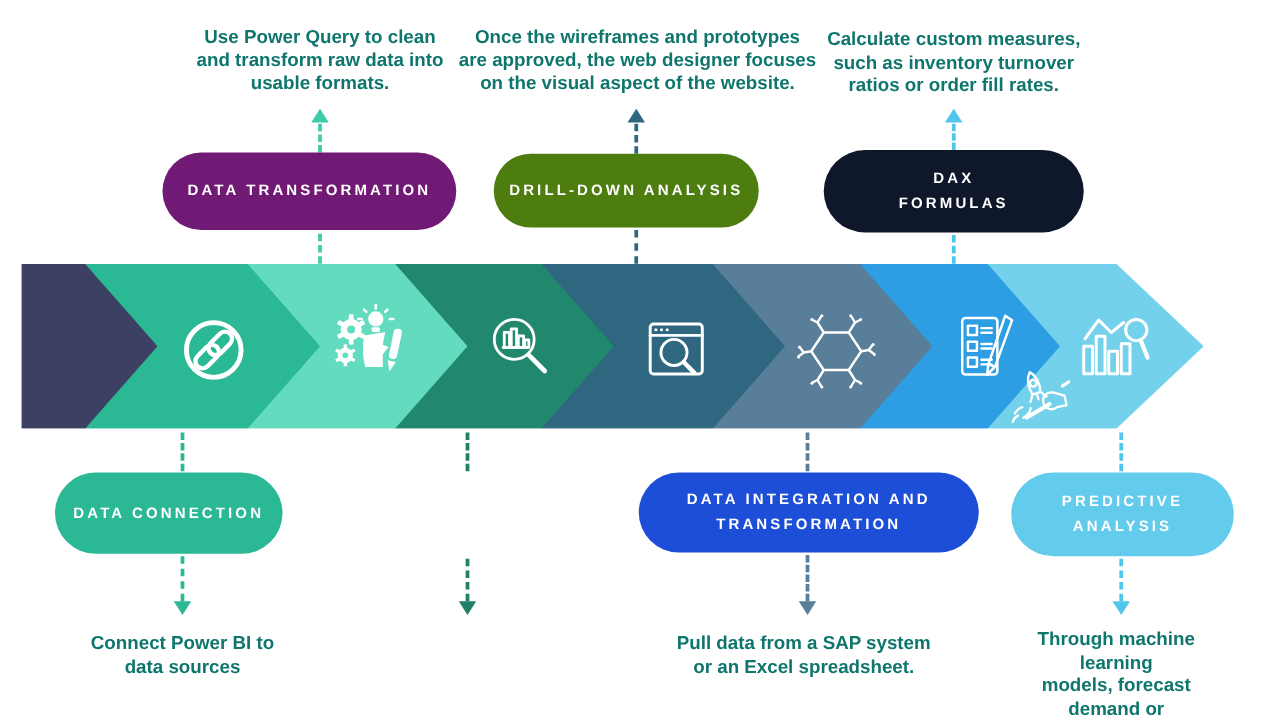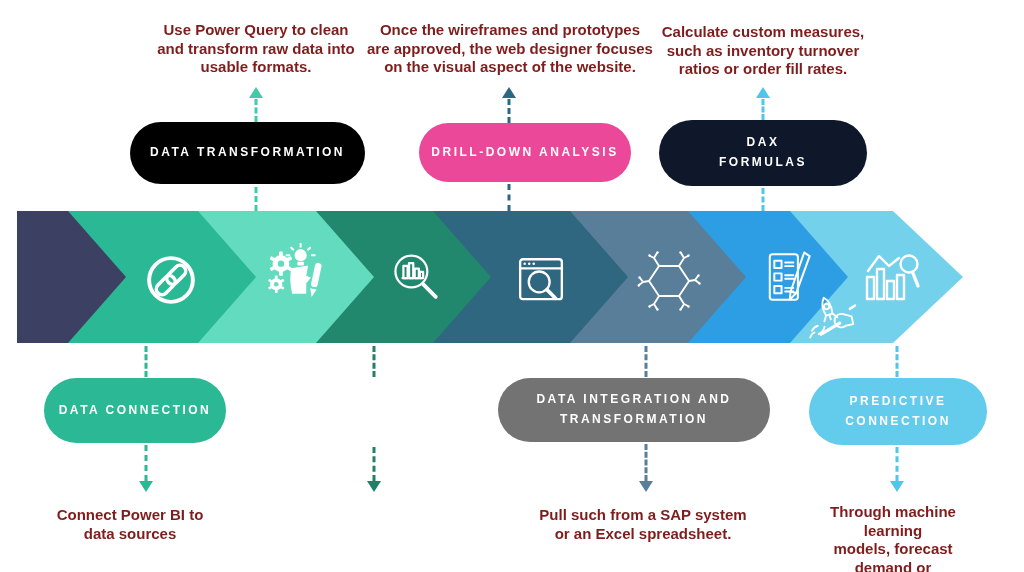--- a/index.html
+++ b/index.html
@@ -14,21 +14,21 @@
   .chev--deep {
     clip-path: polygon(0 0, calc(100% - 70px) 0, 100% 50%, calc(100% - 70px) 100%, 0 100%);
   }
   .pill {
     position:absolute; border-radius:34px; display:flex; align-items:center; justify-content:center;
     color:#fff; font-weight:bold; font-size:12px; letter-spacing:2.5px; text-align:center;
     white-space:pre-line; line-height:1.65;
   }
   .desc {
     position:absolute; transform:translateX(-50%);
-    font-size:15px; font-weight:bold; color:#7f1d1d; text-align:center;
+    font-size:15px; font-weight:bold; color:#0f766e; text-align:center;
     white-space:pre-line; line-height:1.24;
   }
   .stem {
     position:absolute; width:0; border-left:3px dashed #999; transform:translateX(-1.5px);
   }
   .arrow-up {
     position:absolute; width:0; height:0; transform:translateX(-7px);
     border-left:7px solid transparent; border-right:7px solid transparent; border-bottom:11px solid #999;
   }
   .arrow-down {
@@ -183,31 +183,31 @@
       <path d="M43 26 a8 8 0 1 0 4 14 l9 -2 l-2 -9 Z"></path>
       <path d="M52 20 l6 -4" stroke-width="3"></path>
     </svg>
   </div>
 
   <div class="desc" style="left:256px; top:21px;">Use Power Query to clean
 and transform raw data into
 usable formats.</div>
   <div class="arrow-up" style="left: 256px; top: 87px; border-bottom-color: rgb(63, 203, 168);"></div>
   <div class="stem" style="left: 256px; top: 99px; height: 23px; border-left-color: rgb(63, 203, 168);"></div>
-  <div class="pill" style="left: 130px; top: 122px; width: 235px; height: 62px; background-color: #000000;">
+  <div class="pill" style="left: 130px; top: 122px; width: 235px; height: 62px; background-color: #701a75;">
     <span>DATA TRANSFORMATION</span>
   </div>
   <div class="stem" style="left: 256px; top: 187px; height: 24px; border-left-color: rgb(63, 203, 168);"></div>
 
   <div class="desc" style="left:510px; top:21px;">Once the wireframes and prototypes
 are approved, the web designer focuses
 on the visual aspect of the website.</div>
   <div class="arrow-up" style="left: 509px; top: 87px; border-bottom-color: rgb(47, 102, 128);"></div>
   <div class="stem" style="left: 509px; top: 99px; height: 24px; border-left-color: rgb(47, 102, 128);"></div>
-  <div class="pill" style="left: 419px; top: 123px; width: 212px; height: 59px; background-color: #ec4899;">
+  <div class="pill" style="left: 395px; top: 123px; width: 212px; height: 59px; background-color: #4d7c0f;">
     <span>DRILL-DOWN ANALYSIS</span>
   </div>
   <div class="stem" style="left: 509px; top: 184px; height: 27px; border-left-color: rgb(47, 102, 128);"></div>
 
   <div class="desc" style="left:763px; top:23px;">Calculate custom measures,
 such as inventory turnover
 ratios or order fill rates.</div>
   <div class="arrow-up" style="left: 763px; top: 87px; border-bottom-color: rgb(79, 198, 234);"></div>
   <div class="stem" style="left: 763px; top: 99px; height: 21px; border-left-color: rgb(79, 198, 234);"></div>
   <div class="pill" style="left: 659px; top: 120px; width: 208px; height: 66px; background-color: #0f172a;">
@@ -215,41 +215,41 @@
 FORMULAS</span>
   </div>
   <div class="stem" style="left: 763px; top: 188px; height: 23px; border-left-color: rgb(79, 198, 234);"></div>
 
   <div class="stem" style="left: 146px; top: 346px; height: 31px; border-left-color: rgb(43, 184, 148);"></div>
   <div class="pill" style="left: 44px; top: 378px; width: 182px; height: 65px; background-color: rgb(43, 184, 148);">
     <span>DATA CONNECTION</span>
   </div>
   <div class="stem" style="left: 146px; top: 445px; height: 36px; border-left-color: rgb(43, 184, 148);"></div>
   <div class="arrow-down" style="left: 146px; top: 481px; border-top-color: rgb(43, 184, 148);"></div>
-  <div class="desc" style="left:130px; top:506px;">Connect Power BI to
+  <div class="desc" style="left:146px; top:506px;">Connect Power BI to
 data sources</div>
 
   <div class="stem" style="left: 374px; top: 346px; height: 31px; border-left-color: rgb(34, 128, 105);"></div>
   <div class="stem" style="left: 374px; top: 447px; height: 34px; border-left-color: rgb(34, 128, 105);"></div>
   <div class="arrow-down" style="left: 374px; top: 481px; border-top-color: rgb(34, 128, 105);"></div>
 
   <div class="stem" style="left: 646px; top: 346px; height: 31px; border-left-color: rgb(88, 126, 154);"></div>
-  <div class="pill" style="left: 498px; top: 378px; width: 272px; height: 64px; background-color: #737373;">
+  <div class="pill" style="left: 511px; top: 378px; width: 272px; height: 64px; background-color: #1d4ed8;">
     <span>DATA INTEGRATION AND
 TRANSFORMATION</span>
   </div>
   <div class="stem" style="left: 646px; top: 444px; height: 37px; border-left-color: rgb(88, 126, 154);"></div>
   <div class="arrow-down" style="left: 646px; top: 481px; border-top-color: rgb(88, 126, 154);"></div>
-  <div class="desc" style="left:643px; top:506px;">Pull such from a SAP system
+  <div class="desc" style="left:643px; top:506px;">Pull data from a SAP system
 or an Excel spreadsheet.</div>
 
   <div class="stem" style="left: 897px; top: 346px; height: 31px; border-left-color: rgb(79, 198, 234);"></div>
   <div class="pill" style="left: 809px; top: 378px; width: 178px; height: 67px; background-color: rgb(99, 203, 235);">
     <span>PREDICTIVE
-CONNECTION</span>
+ANALYSIS</span>
   </div>
   <div class="stem" style="left: 897px; top: 447px; height: 34px; border-left-color: rgb(79, 198, 234);"></div>
   <div class="arrow-down" style="left: 897px; top: 481px; border-top-color: rgb(79, 198, 234);"></div>
   <div class="desc" style="left:893px; top:503px;">Through machine learning
 models, forecast demand or
 identify anomalies.</div>
 
 </div>
 
 </body></html>

